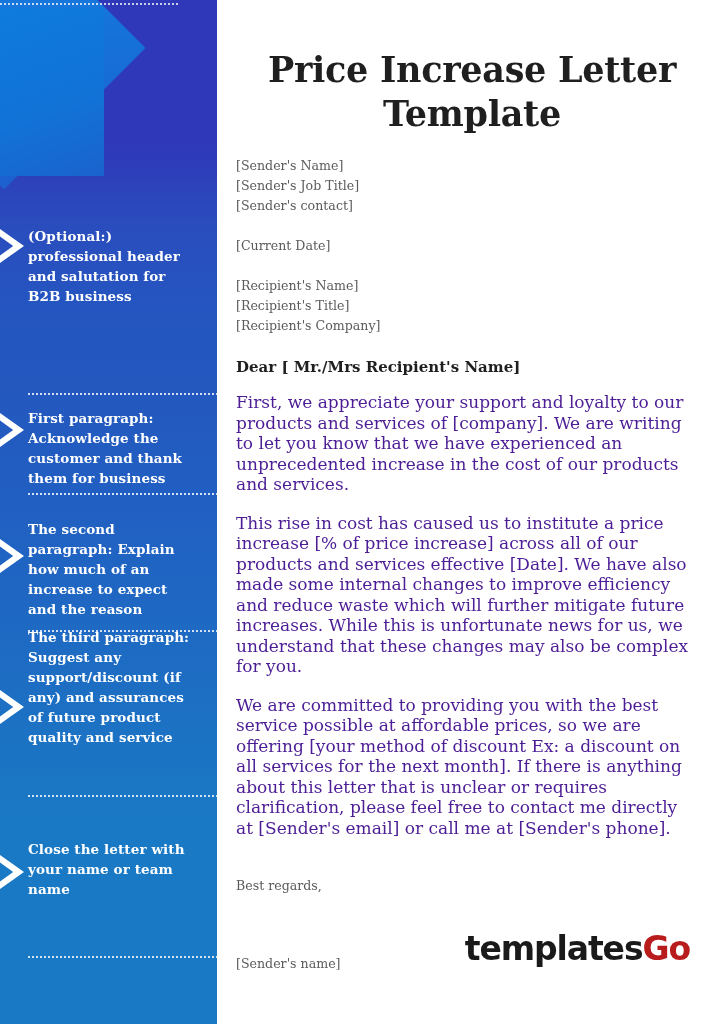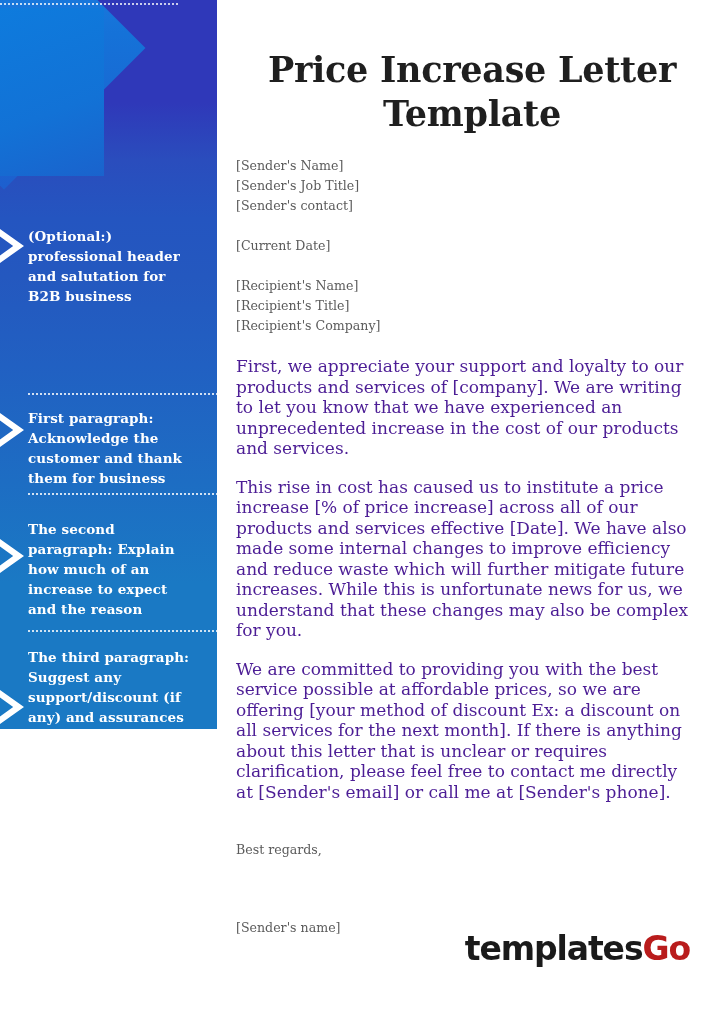--- a/index.html
+++ b/index.html
@@ -21,21 +21,21 @@
     background: #ffffff;
     overflow: hidden;
   }
 
   
   .sidebar {
     position: absolute;
     left: 0;
     top: 0;
     width: 217px;
-    height: 729px;
+    height: 1024px;
     background: linear-gradient(180deg,
         #2f38b9 0%,
         #2f38b9 14%,
         #2a4dbd 22%,
         #2455c0 30%,
         #2458bf 38%,
         #2160c2 50%,
         #1d6dc3 66%,
         #1a79c4 80%,
         #1a79c4 100%);
@@ -218,21 +218,21 @@
       <div class="side-note" style="top:408px;">First paragraph: Acknowledge the customer and thank them for business</div>
 
       <div class="side-sep" style="top:493px;"></div>
 
       <div class="side-arrow" style="top:539px;"></div>
       <div class="side-note" style="top:519px;">The second paragraph: Explain how much of an increase to expect and the reason</div>
 
       <div class="side-sep" style="top:630px;"></div>
 
       <div class="side-arrow" style="top:690px;"></div>
-      <div class="side-note" style="top:647px;">The third paragraph: Suggest any support/discount (if any) and assurances of future product quality and service</div>
+      <div class="side-note" style="top:627px;">The third paragraph: Suggest any support/discount (if any) and assurances of future product quality and service</div>
 
       <div class="side-sep" style="top:795px;"></div>
 
       <div class="side-arrow" style="top:855px;"></div>
       <div class="side-note" style="top:839px;">Close the letter with your name or team name</div>
 
       <div class="side-sep" style="top:956px;"></div>
     </div>
   </div>
 
@@ -251,20 +251,21 @@
       <span class="field-line">[Current Date]</span>
 
       <div class="block-gap"></div>
 
       <span class="field-line">[Recipient's Name]</span>
       <span class="field-line">[Recipient's Title]</span>
       <span class="field-line">[Recipient's Company]</span>
 
       <div class="block-gap"></div>
 
+      <span class="salutation">Dear [ Mr./Mrs Recipient's Name]</span>
 
       <span class="para">First, we appreciate your support and loyalty to our products and services of [company]. We are writing to let you know that we have experienced an unprecedented increase in the cost of our products and services.</span>
       <span class="para">This rise in cost has caused us to institute a price increase [% of price increase] across all of our products and services effective [Date]. We have also made some internal changes to improve efficiency and reduce waste which will further mitigate future increases. While this is unfortunate news for us, we understand that these changes may also be complex for you.</span>
       <span class="para">We are committed to providing you with the best service possible at affordable prices, so we are offering [your method of discount Ex: a discount on all services for the next month]. If there is anything about this letter that is unclear or requires clarification, please feel free to contact me directly at [Sender's email] or call me at [Sender's phone].</span>
 
 
       <div class="block-gap"></div>
 
       <span class="closing-line">Best regards,</span>
 

